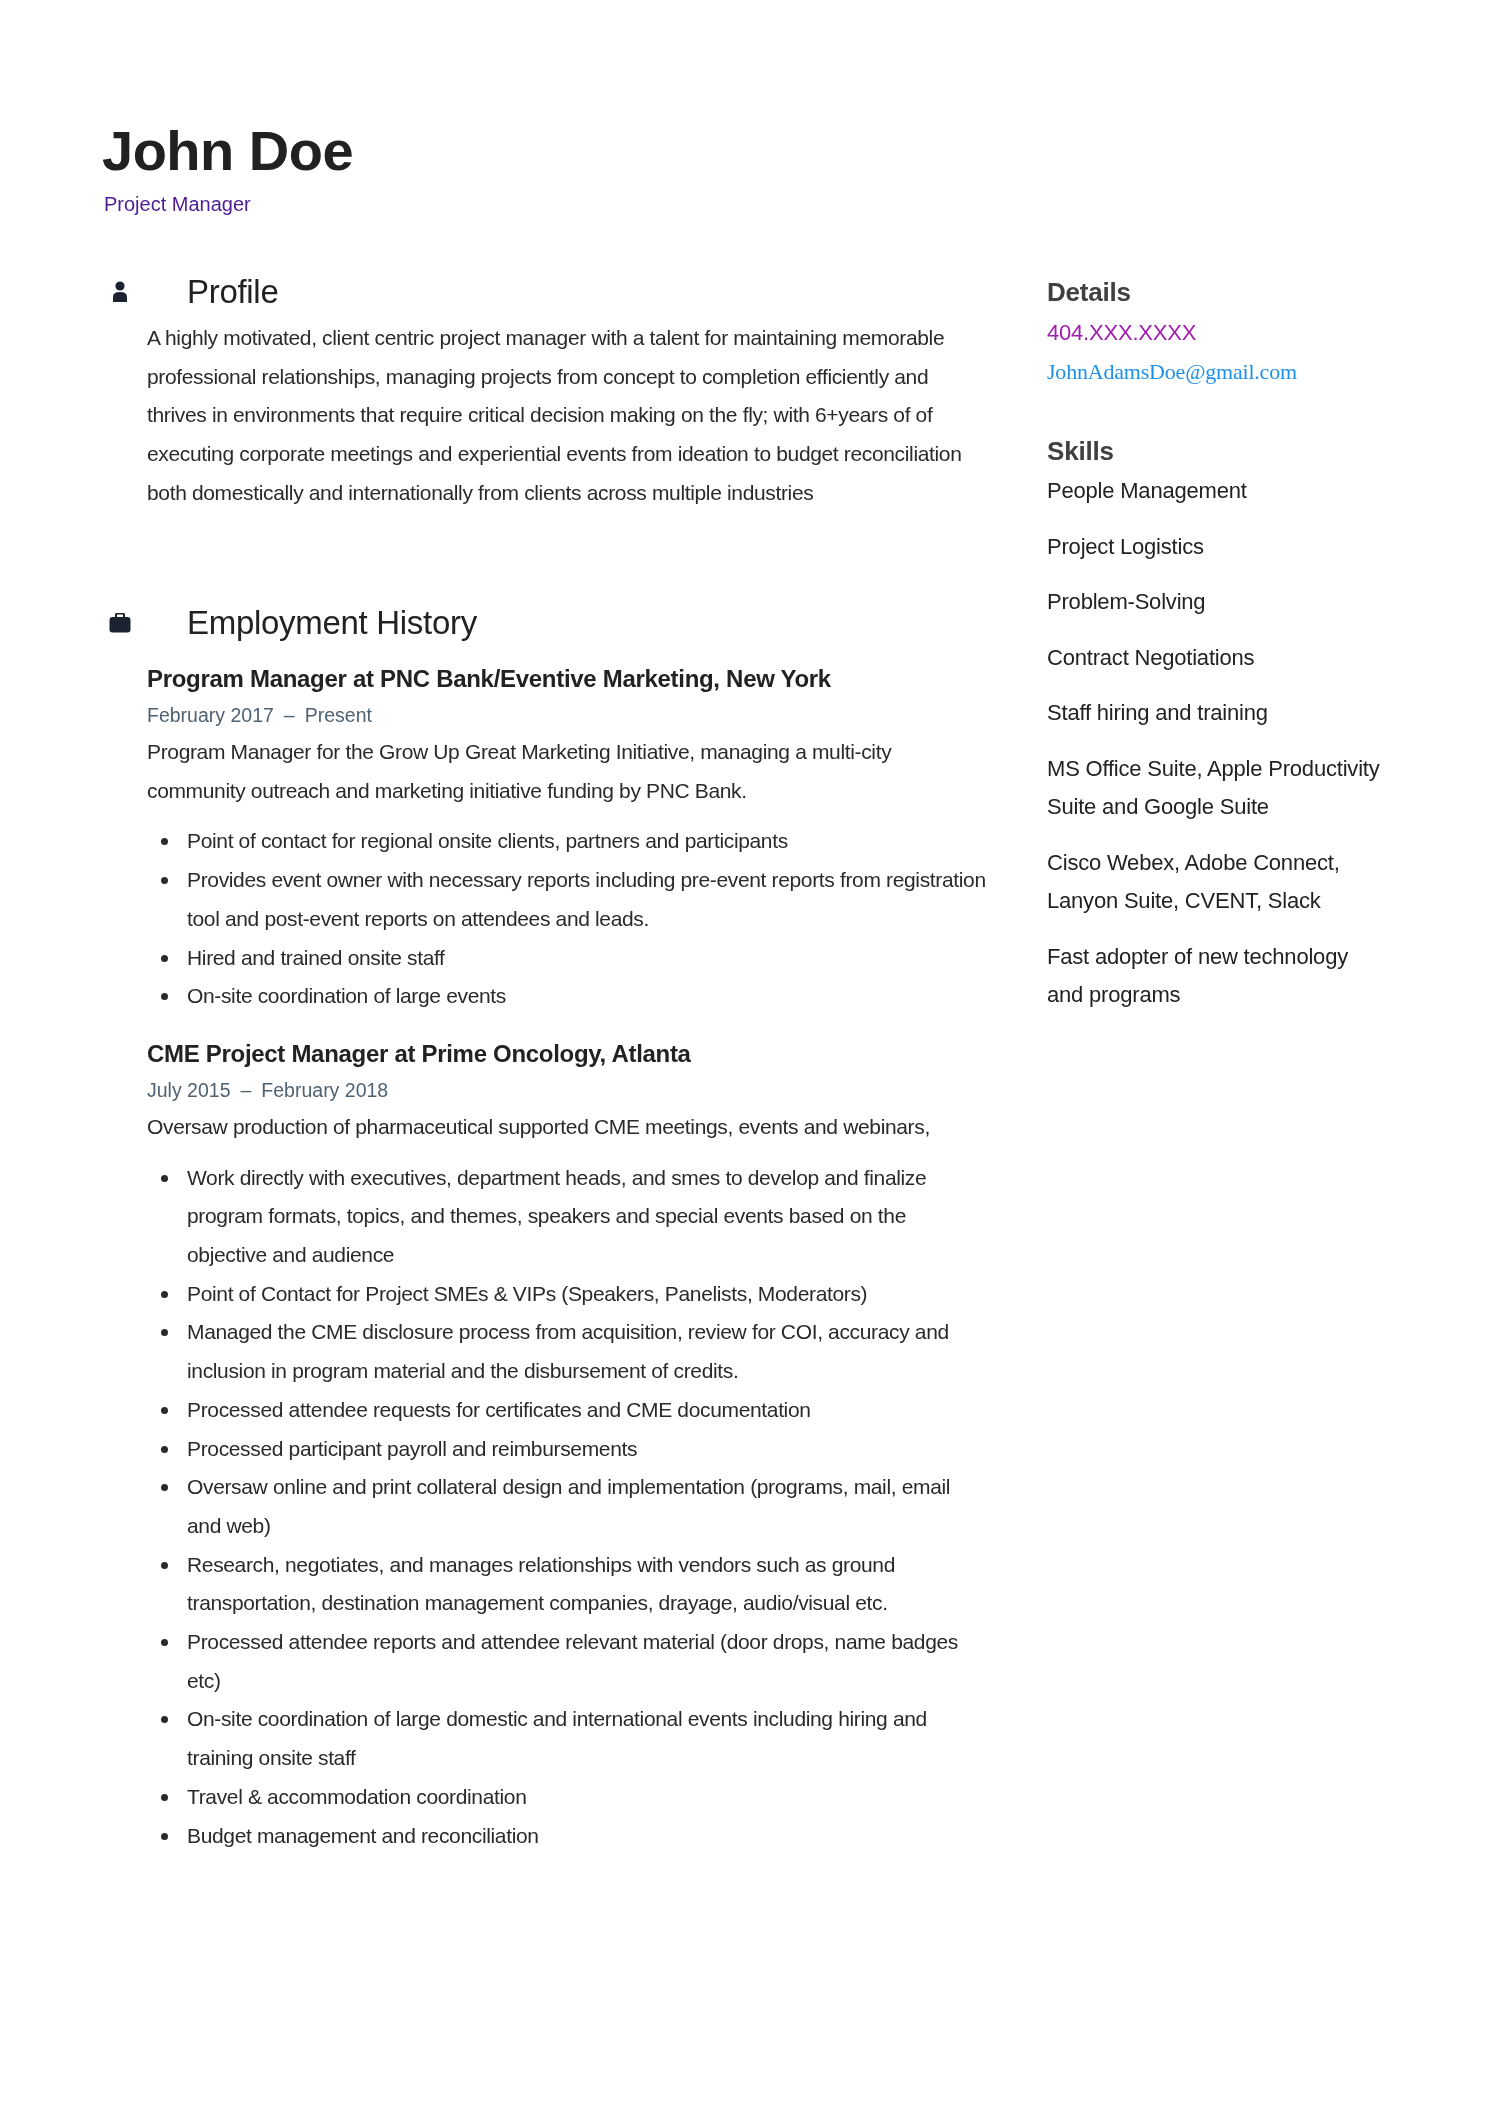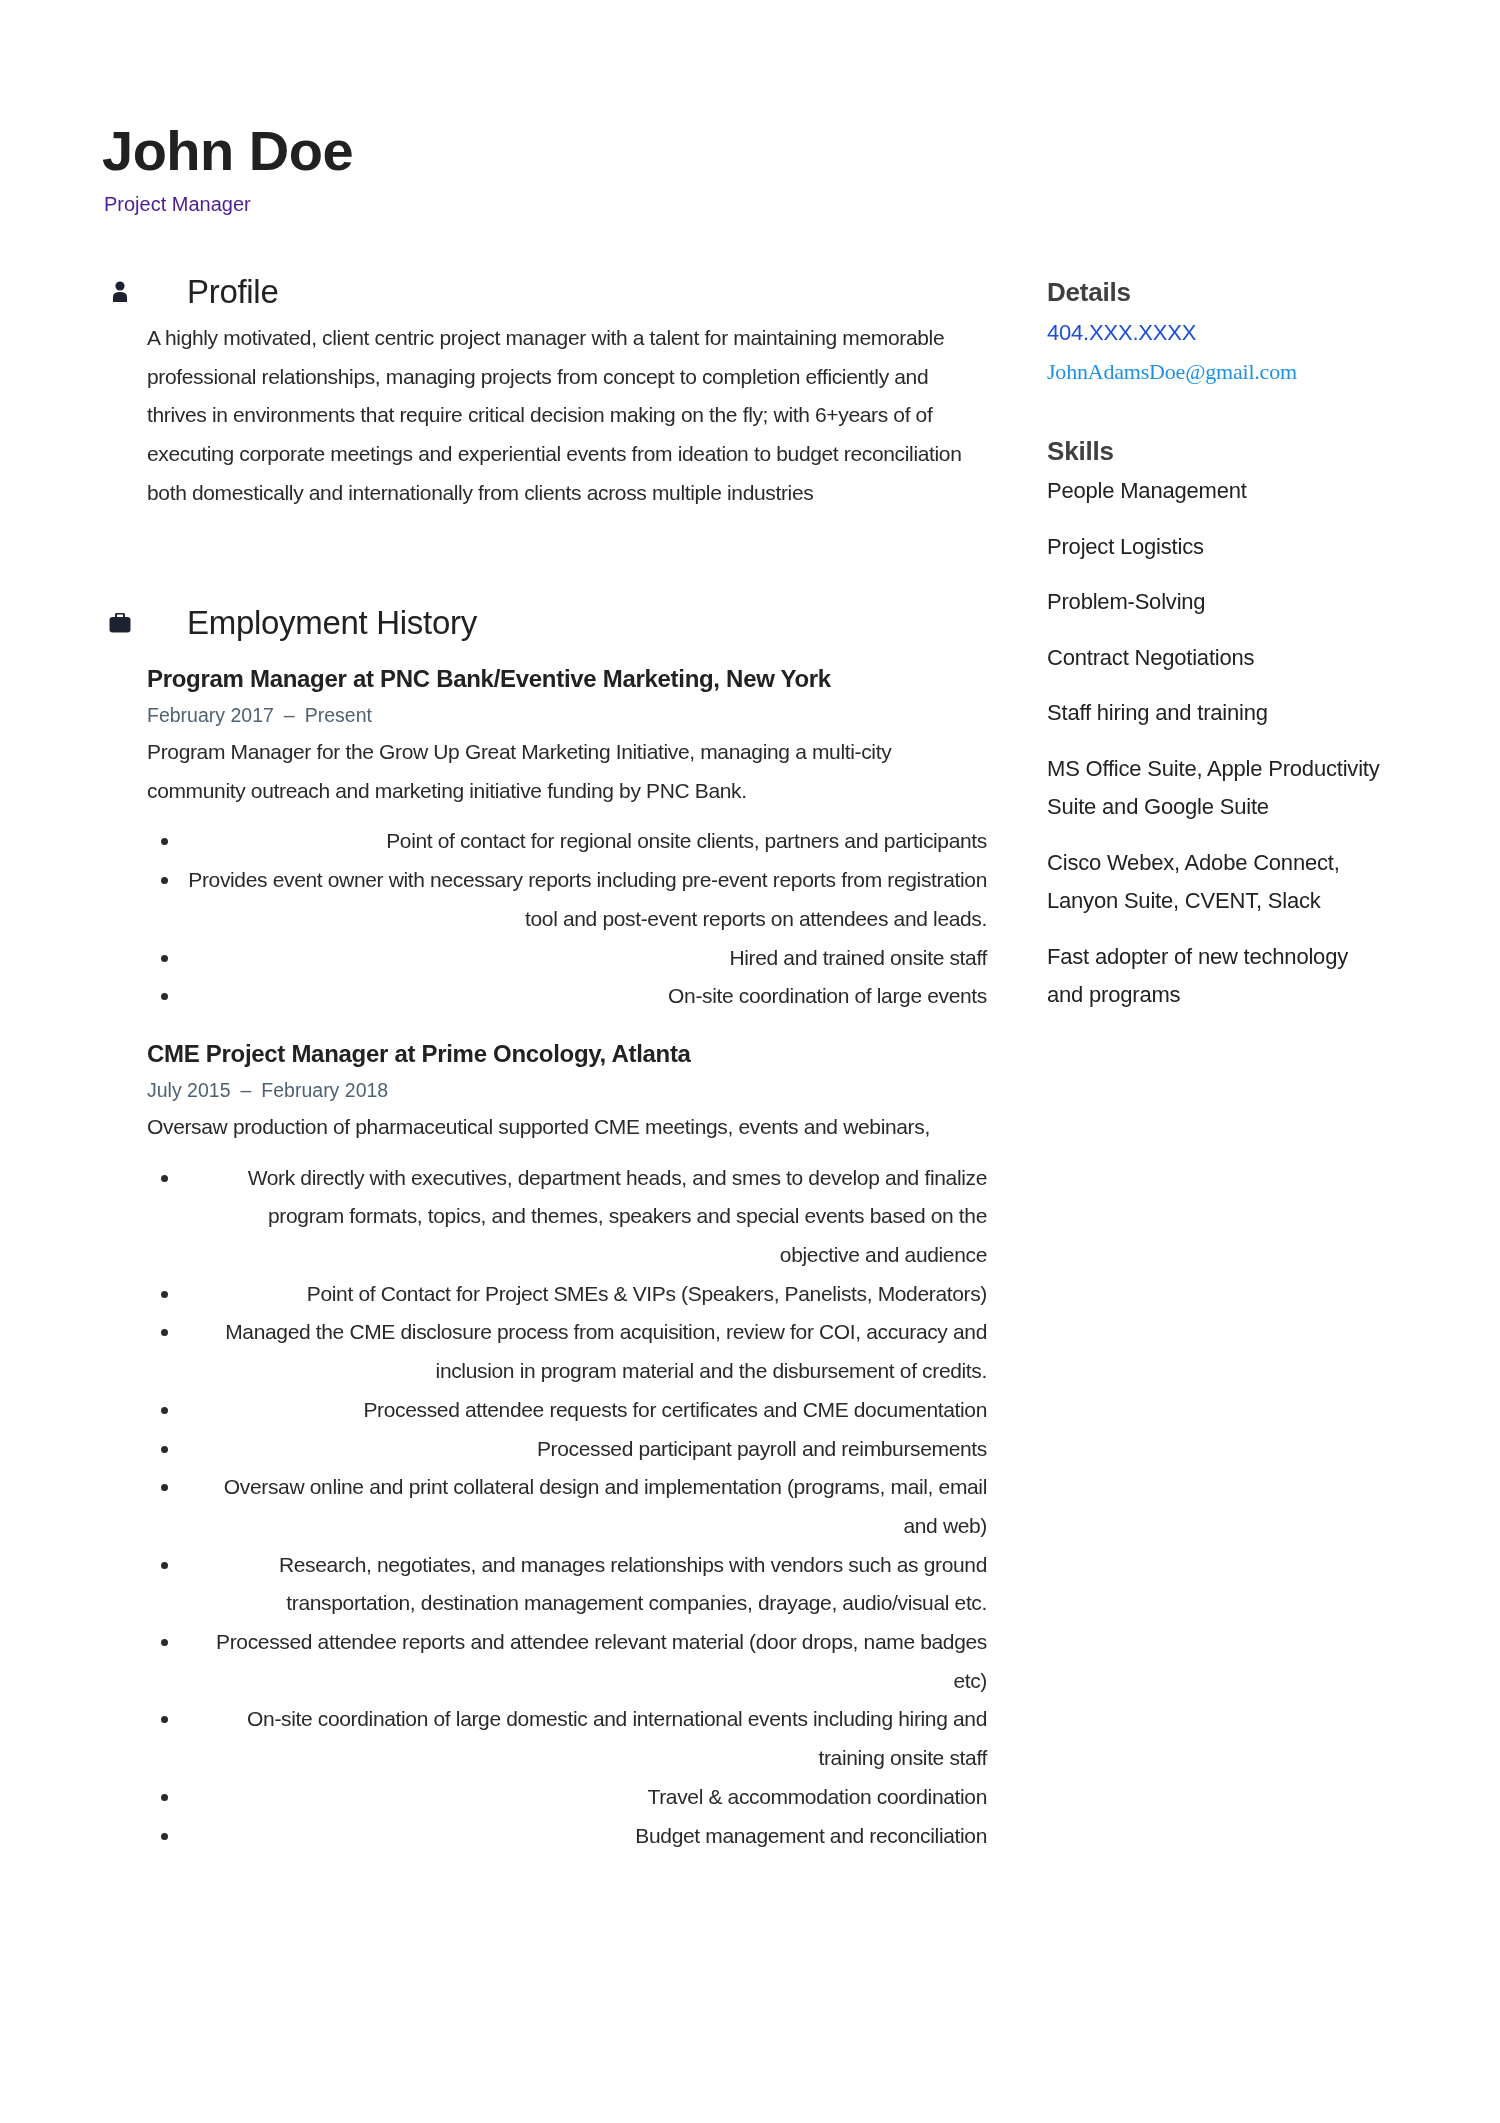--- a/index.html
+++ b/index.html
@@ -30,34 +30,34 @@
   .left-col { left: 147px; width: 840px; }
   .job-title {
     margin: 0; font-size: 24px; font-weight: 600; line-height: 32px; color: #222; letter-spacing: -0.3px;
   }
   .job-date {
     font-size: 19.5px; line-height: 28px; color: #4f6272; margin-top: 6px;
   }
   .job-date .sep { margin: 0 10px; }
   .job-desc { margin-top: 4px; }
   ul.bullets {
-    list-style: none; margin: 12px 0 0 0; padding: 0; text-align: right;
+    list-style: none; margin: 12px 0 0 0; padding: 0;
   }
   ul.bullets li {
     position: relative; padding-left: 40px;
   }
   ul.bullets li::before {
     content: ""; position: absolute; left: 14px; top: 16px;
     width: 7px; height: 7px; border-radius: 50%; background: #2a2a2a;
   }
   .right-col { left: 1047px; width: 340px; }
   .side-title {
     margin: 0; font-size: 26px; font-weight: 600; color: #404040; line-height: 34px; letter-spacing: -0.2px;
   }
-  .side-text { font-size: 22px; line-height: 38.5px; color: #1d4ed8; letter-spacing: -0.2px; }
+  .side-text { font-size: 22px; line-height: 38.5px; color: #a21caf; letter-spacing: -0.2px; }
   .email { color: #1e90e6; text-decoration: none; }
   .skills-list { list-style: none; margin: 0; padding: 0; }
   .skills-list li { font-size: 22px; line-height: 38.5px; color: #222; margin-bottom: 17px; letter-spacing: -0.2px; }
 </style>
 </head>
 <body>
 
 <h1 class="abs name">John Doe</h1>
 <div class="abs subtitle">Project Manager</div>
 

